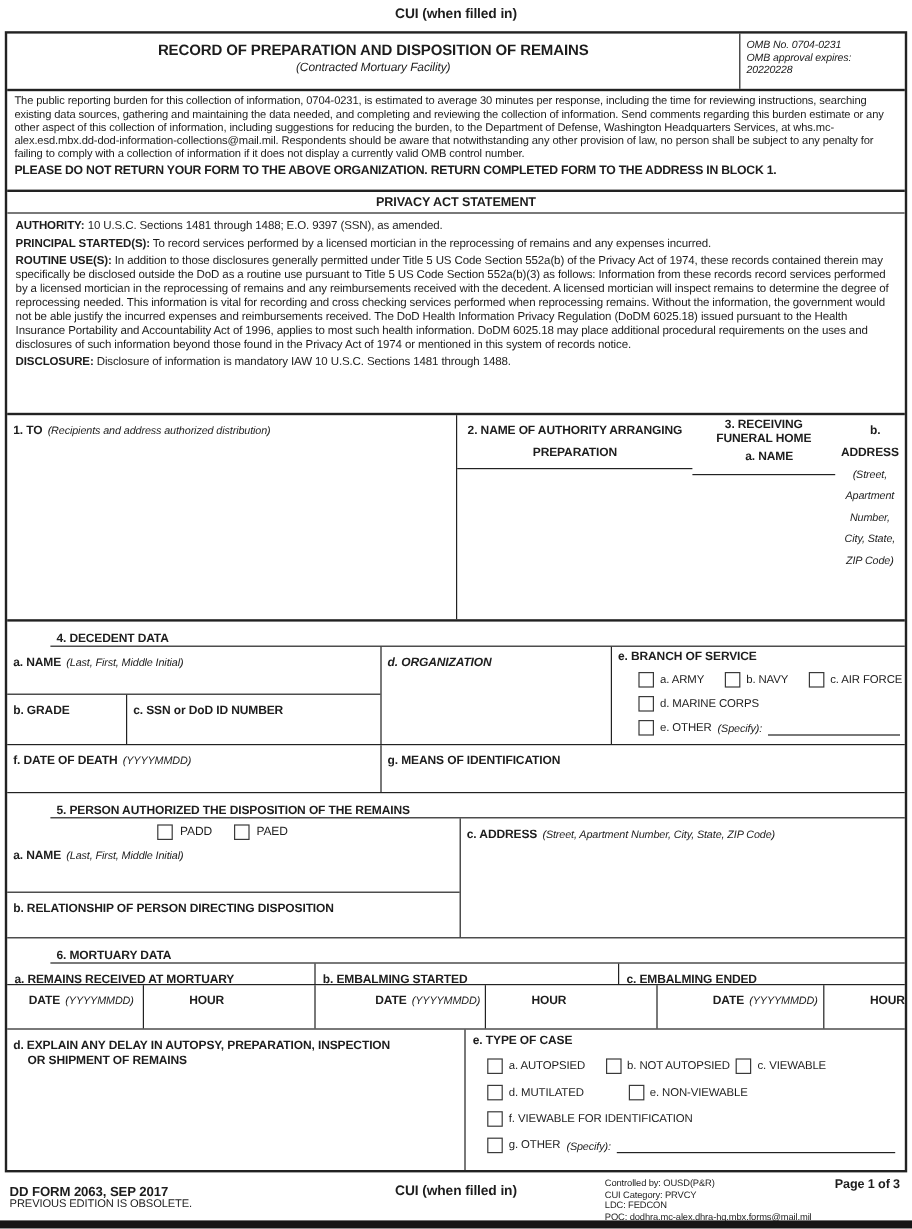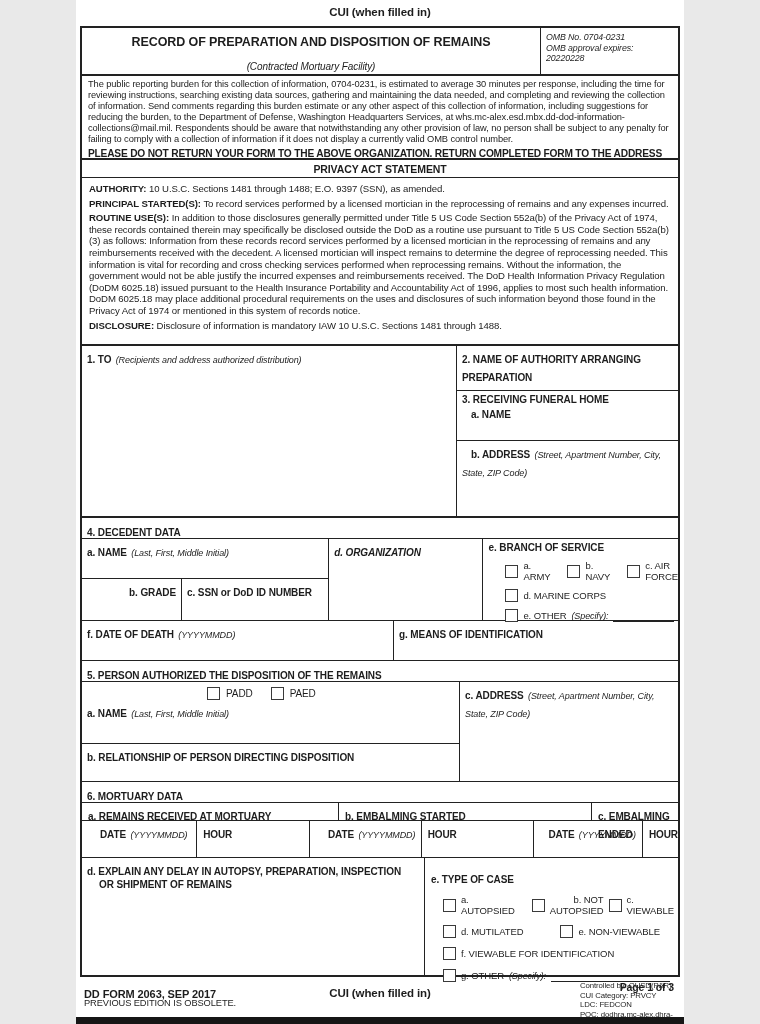--- a/index.html
+++ b/index.html
@@ -1,29 +1,29 @@
 <!DOCTYPE html>
 <html><head>
 <meta charset="utf-8">
 <style>
   * { margin:0; padding:0; box-sizing:border-box; }
   html,body { background:#e9e9e9; }
   body { font-family:"Liberation Sans", sans-serif; color:#1d1d1d; }
-  .page { position:relative; width:608px; height:1024px; background:#fff; overflow:hidden; margin:0 auto; letter-spacing:-0.1px; }
+  .page { position:relative; width:760px; height:1024px; background:#fff; overflow:hidden; margin:0 auto; letter-spacing:-0.1px; }
 
   .cui-top { height:26px; text-align:center; font-weight:700; font-size:11.5px; padding-top:6px; }
 
   .formbox { margin:0 4px; border:2px solid #222; background:#fff; }
   .bb { border-bottom:1px solid #222; }
 
   
   .hdr-row { height:48px; display:flex; border-bottom:2px solid #222; }
   .hdr-title-cell { flex:1; text-align:center; padding-top:7px; }
   .hdr-title { font-weight:700; font-size:12.5px; }
-  .hdr-sub { font-style:italic; font-size:10px; margin-top:12px; }
+  .hdr-sub { font-style:italic; font-size:10px; margin-top:2px; }
   .omb-cell { width:138px; border-left:1px solid #222; font-style:italic; font-size:8.8px; line-height:10.6px; padding:4px 5px; }
 
   
   .burden-box { height:84px; border-bottom:2px solid #222; padding:3px 6px 0 6px; overflow:hidden; }
   .burden-text { font-size:9.3px; line-height:11px; }
   .burden-bold { font-weight:700; font-size:10.2px; margin-top:3px; letter-spacing:-0.2px; }
 
   
   .privacy-box { height:186px; border-bottom:2px solid #222; overflow:hidden; }
   .privacy-head { text-align:center; font-weight:700; font-size:10.5px; padding:3px 0 2px 0; border-bottom:1px solid #222; }
@@ -32,33 +32,33 @@
   .plabel { font-weight:700; }
 
   
   .lb { font-weight:700; font-size:10px; }
   .hint { font-style:italic; font-weight:400; font-size:9px; }
   .cellpad { padding:3px 5px; }
 
   
   .b123 { height:172px; display:flex; border-bottom:2px solid #222; }
   .b1-cell { width:375px; border-right:1px solid #222; }
-  .b123-right { flex:1; display:flex; flex-direction:column; }
+  .b123-right { flex:1; display:flex; flex-direction:row;text-align:center; }
   .b2-cell { height:45px; }
   .b3-cell { height:50px; }
   .b3b-cell { flex:1; }
   .indent { margin-left:9px; margin-top:4px; }
 
   
-  .sec-head { height:21px; border-bottom:1px solid #222; padding:4px 5px 0 5px; }
+  .sec-head { height:21px; border-bottom:1px solid #222; padding:4px 5px 0 5px;margin-left:36px; }
   .b4-body { height:82px; display:flex; border-bottom:1px solid #222; }
   .b4-left { width:312px; border-right:1px solid #222; display:flex; flex-direction:column; }
   .b4-name { height:40px; border-bottom:1px solid #222; }
   .b4-gradessn { flex:1; display:flex; }
-  .b4-grade { width:100px; border-right:1px solid #222;text-align:right; }
+  .b4-grade { width:100px; border-right:1px solid #222; }
   .b4-ssn { flex:1; }
   .b4-org { width:192px; border-right:1px solid #222;font-style:italic; }
   .b4-branch { flex:1; display:flex; flex-direction:column; padding:3px 0 5px 5px; }
   .cbrow { display:flex; align-items:center; gap:5px; margin-top:7px; margin-left:17px; font-size:9.5px; }
   .cb { width:13px; height:13px; border:1px solid #3a3a3a; background:#fff; flex:none; display:inline-block; }
   .cbgap { margin-left:12px;text-align:right; }
   .fill-line { flex:1; border-bottom:1px solid #222; height:12px; margin-right:4px; }
   .b4-fg { height:40px; display:flex; }
   .b4-f { width:312px; border-right:1px solid #222; }
   .b4-g { flex:1; }
@@ -70,32 +70,32 @@
   .b5-cbrow { display:flex; align-items:center; gap:6px; margin:5px 0 0 125px; font-size:10px; }
   .b5-rel { flex:1; }
   .b5-addr { flex:1; }
 
   
   .b6-cols { height:18px; display:flex; border-bottom:1px solid #222; }
   .b6-a { width:257px; border-right:1px solid #222; }
   .b6-b { width:253px; border-right:1px solid #222; }
   .b6-c { flex:1; }
   .b6-colpad { padding:3px 0 0 6px; }
-  .b6-dh { height:37px; display:flex; border-bottom:1px solid #222; }
+  .b6-dh { height:37px; display:flex; border-bottom:1px solid #222;gap:32px; }
   .dh-cell { padding:3px 0 0 6px; }
   .w-d1 { width:129px; border-right:1px solid #222; }
   .w-h1 { width:128px; border-right:1px solid #222; }
   .w-d2 { width:125px; border-right:1px solid #222; }
   .w-h2 { width:128px; border-right:1px solid #222; }
   .w-d3 { width:122px; border-right:1px solid #222; }
   .w-h3 { flex:1; }
   .b6-de { height:117px; display:flex; }
   .b6-d { width:382px; border-right:1px solid #222; }
   .hang { display:block; margin-left:12px; }
-  .b6-e { flex:1; padding:4px 4px 6px 6px; display:flex; flex-direction:column;margin-top:12px; }
+  .b6-e { flex:1; padding:4px 4px 6px 6px; display:flex; flex-direction:column; }
   .case-row { display:flex; align-items:center; gap:5px; margin-top:9px; margin-left:12px; font-size:9.5px; }
   .case-item { display:flex; align-items:center; gap:5px; }
 
   
   .footer { position:relative; height:44px; margin:2px 4px 0 4px; font-size:9.5px; }
   .f-formnum { position:absolute; left:4px; top:9px; font-weight:700; font-size:11px; }
   .f-prev { position:absolute; left:4px; top:19px; font-size:9.3px; }
   .f-cui { position:absolute; left:50%; transform:translateX(-50%); top:8px; font-weight:700; font-size:11.5px; }
   .f-info { position:absolute; left:500px; top:2px; font-size:7.8px; line-height:9.6px; }
   .f-page { position:absolute; right:6px; top:2px; font-weight:700; font-size:10.5px; }

